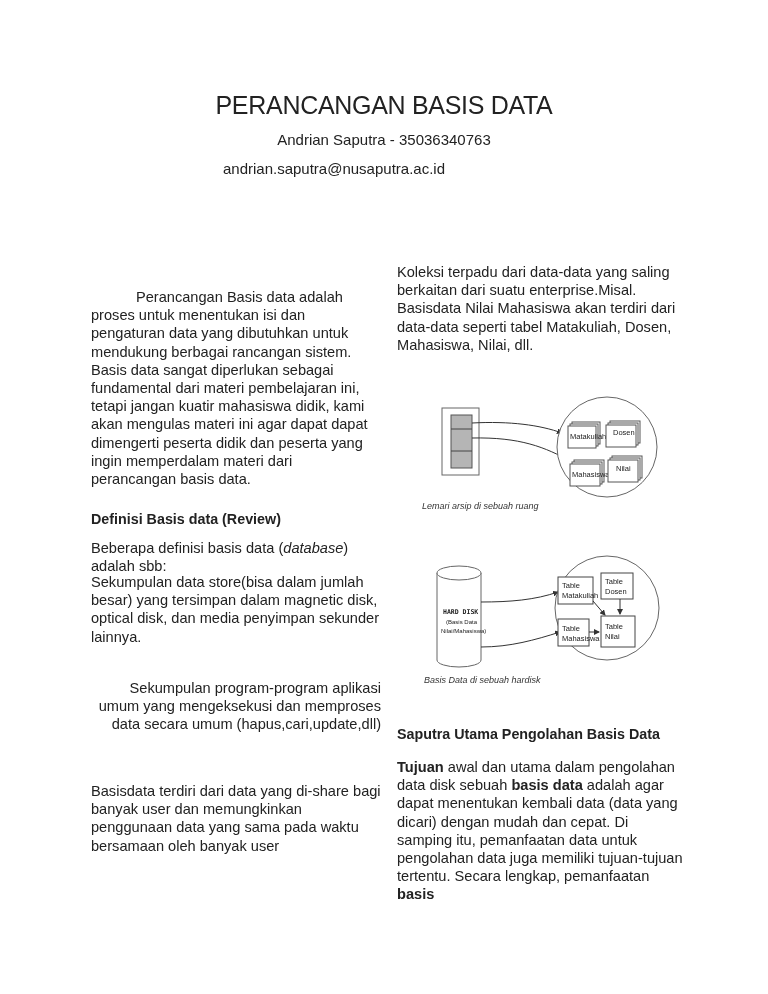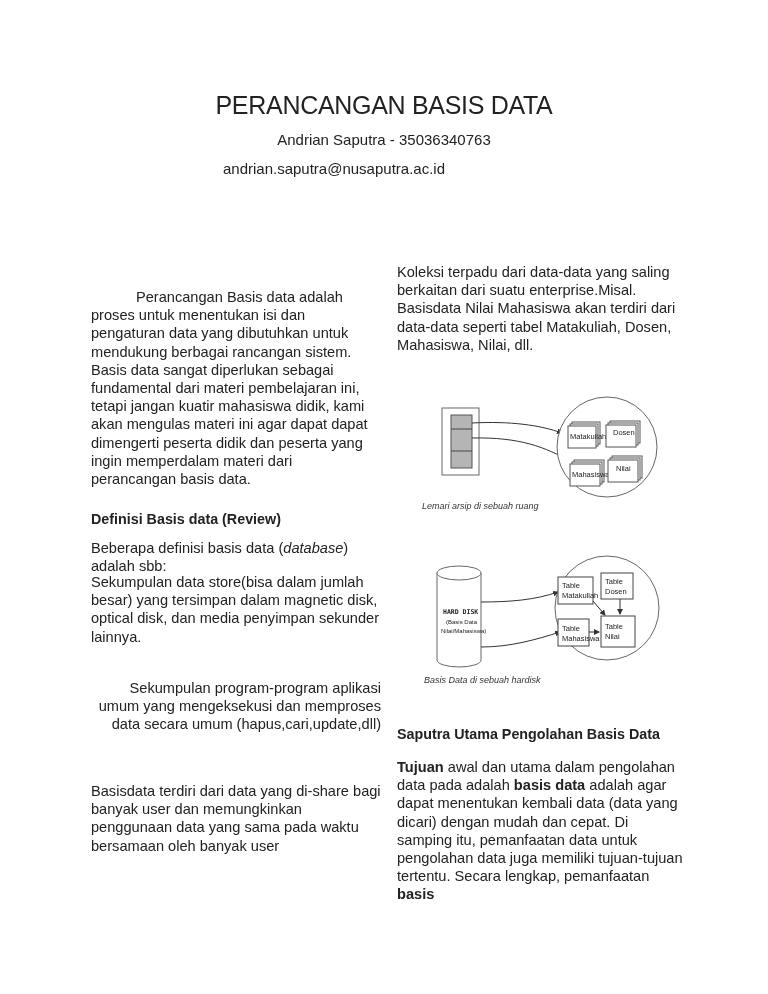--- a/index.html
+++ b/index.html
@@ -125,14 +125,14 @@
     <line x1="183" y1="61" x2="195" y2="75" stroke="#333" marker-end="url(#ah2)"></line>
     <line x1="210" y1="59" x2="210" y2="74" stroke="#333" marker-end="url(#ah2)"></line>
     <text class="cap" x="14" y="143">Basis Data di sebuah hardisk</text>
   </svg>
 </div>
 
 <div class="col right" style="top:725px;">
   <p class="h">Saputra Utama Pengolahan Basis Data</p>
 </div>
 <div class="col right" style="top:758px;">
-  <p><b>Tujuan</b><span> awal dan utama dalam pengolahan data pada adalah </span><b>basis data</b><span> adalah agar dapat menentukan kembali data (data yang dicari) dengan mudah dan cepat. Di samping itu, pemanfaatan data untuk pengolahan data juga memiliki tujuan-tujuan tertentu. Secara lengkap, pemanfaatan </span><b>basis</b></p>
+  <p><b>Tujuan</b><span> awal dan utama dalam pengolahan data disk sebuah </span><b>basis data</b><span> adalah agar dapat menentukan kembali data (data yang dicari) dengan mudah dan cepat. Di samping itu, pemanfaatan data untuk pengolahan data juga memiliki tujuan-tujuan tertentu. Secara lengkap, pemanfaatan </span><b>basis</b></p>
 </div>
 
 </body></html>

